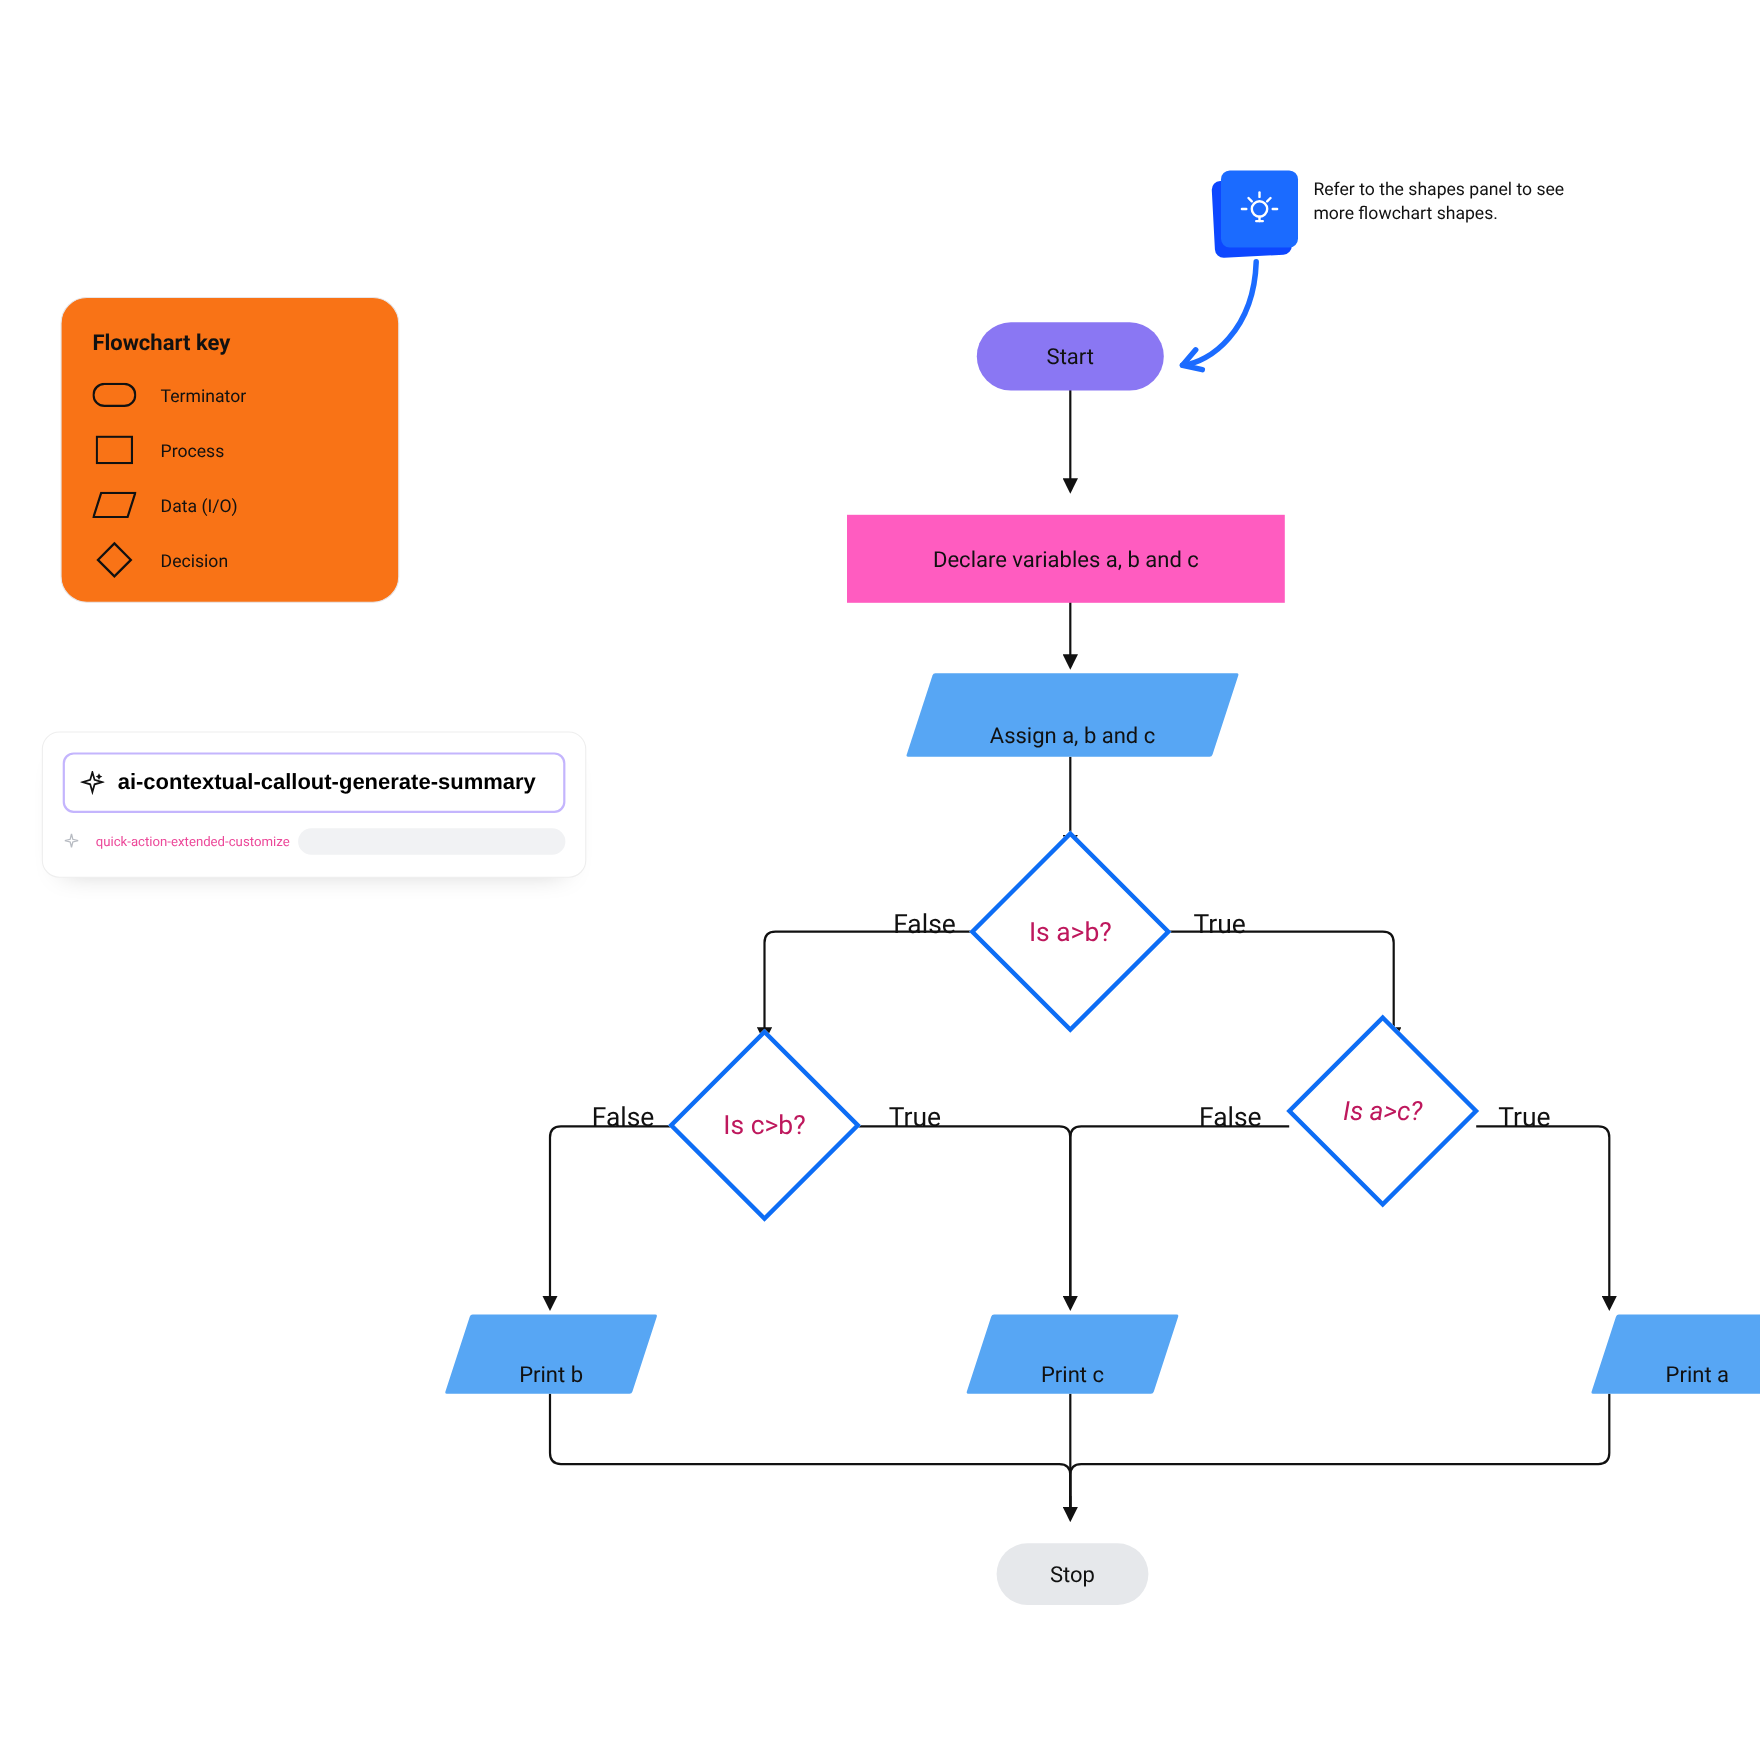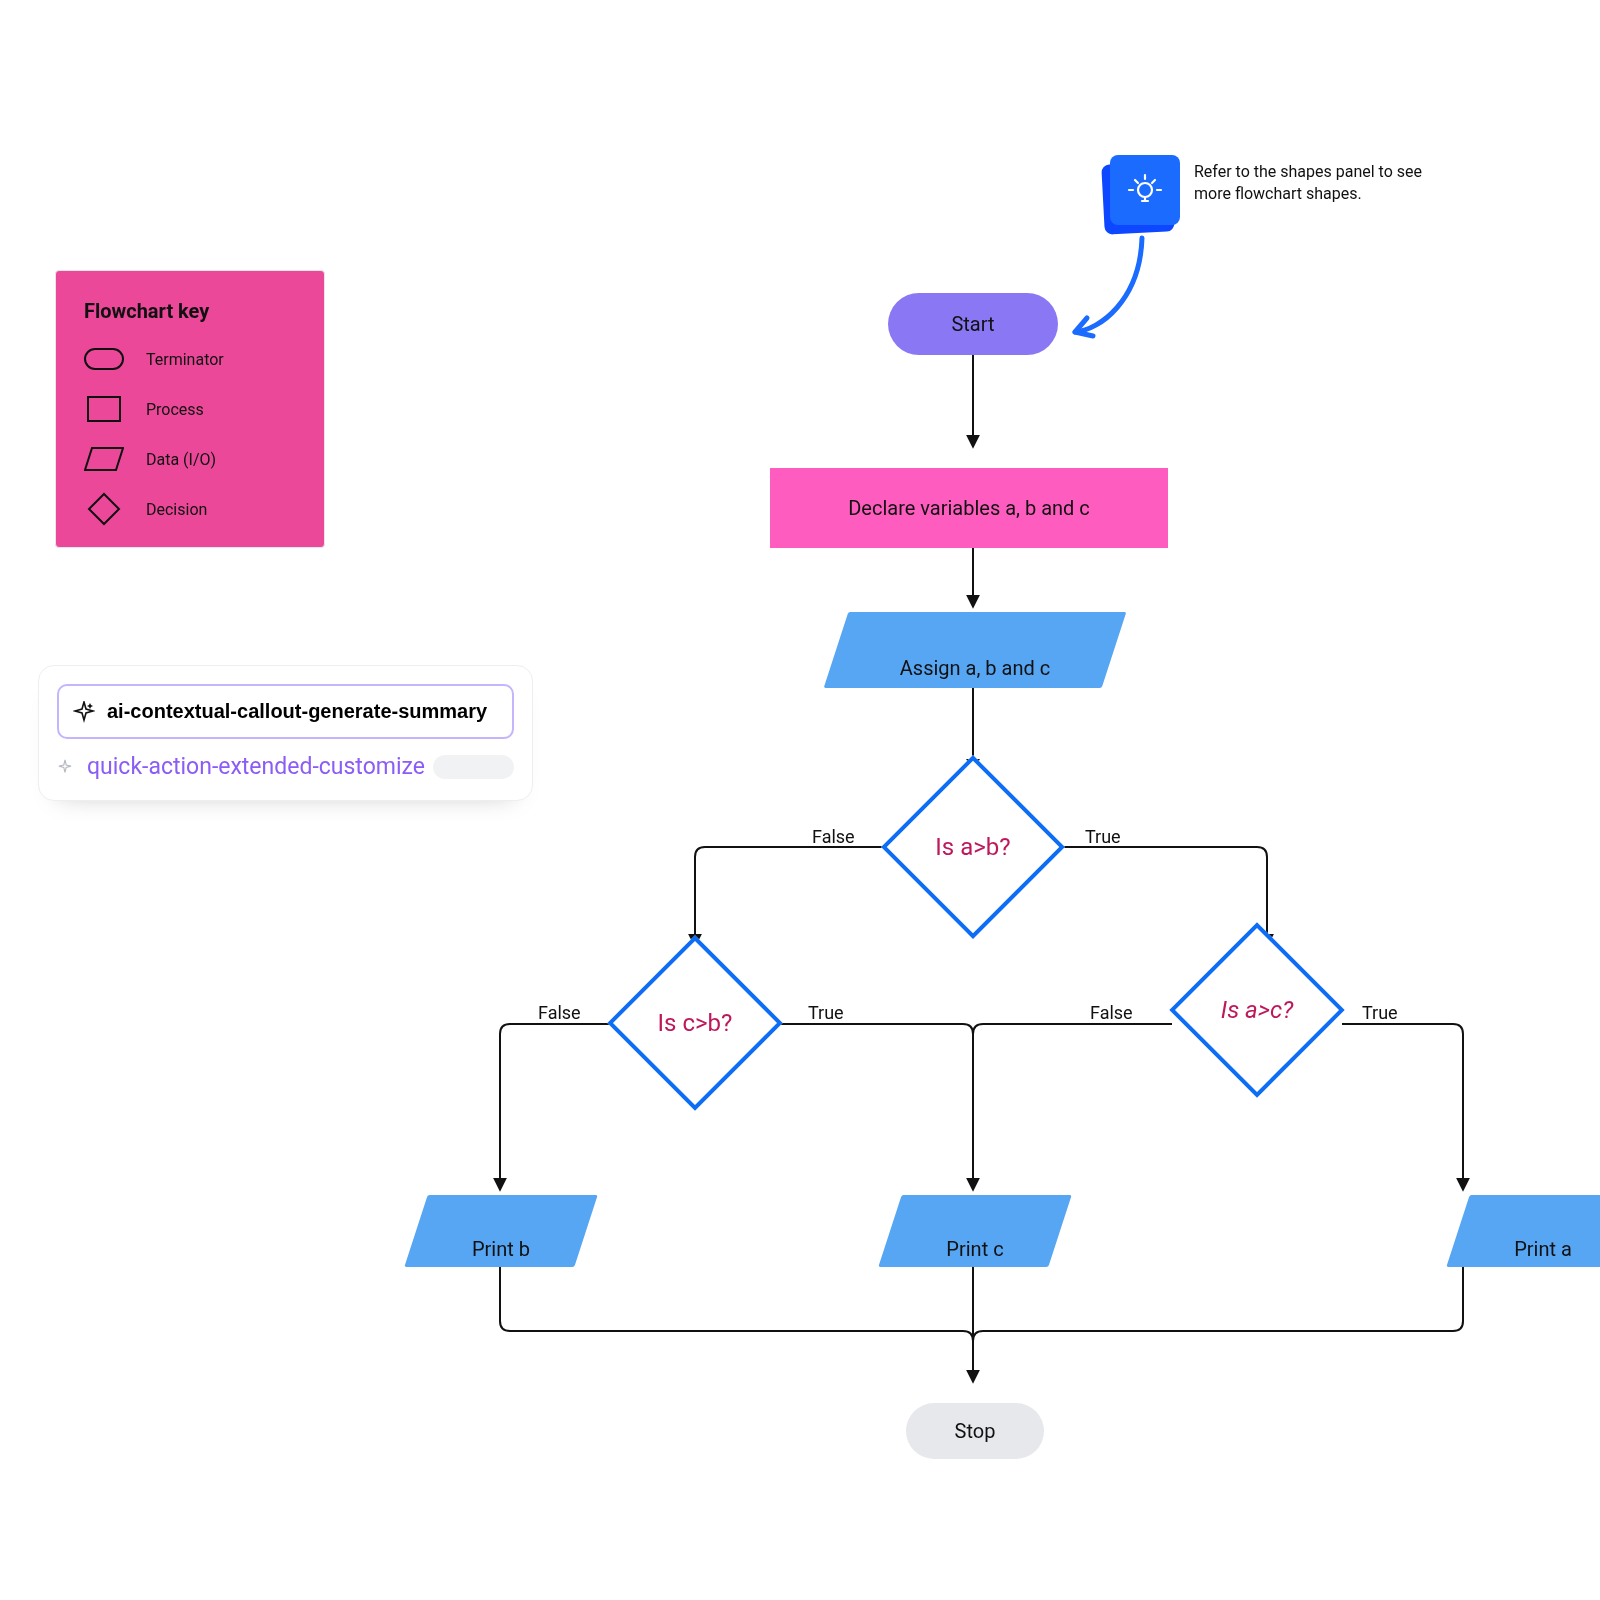--- a/index.html
+++ b/index.html
@@ -1,33 +1,33 @@
 <!DOCTYPE html>
 <html><head>
 <meta charset="utf-8">
 <style>
   html,body{margin:0;padding:0;width:1600px;height:1600px;background:#fff;font-family:-apple-system,BlinkMacSystemFont,"Segoe UI",Roboto,Helvetica,Arial,sans-serif;color:#111;}
   *{box-sizing:border-box;}
   .canvas{position:relative;width:1600px;height:1600px;}
 
   
-  .key-card{position:absolute;left:55px;top:270px;width:270px;border:1px solid #e6e6ea;border-radius:4px;
-      padding:28px 28px 24px 28px;background:#ec4899;}
+  .key-card{position:absolute;left:55px;top:270px;width:308px;border:1px solid #e6e6ea;border-radius:24px;
+      padding:28px 28px 24px 28px;background:#f97316;}
   .key-title{font-size:20px;font-weight:700;}
   .key-row{display:flex;align-items:center;gap:22px;margin-top:22px;font-size:16px;}
   .key-icon{width:40px;height:28px;display:flex;align-items:center;justify-content:center;}
   .key-icon svg{display:block;}
 
   
   .ai-card{position:absolute;left:38px;top:665px;width:495px;border:1px solid #eee;border-radius:16px;
       background:#fff;padding:18px 18px 20px 18px;box-shadow:0 14px 24px -20px rgba(0,0,0,.25);}
   .ai-btn{width:100%;border:2px solid #c4b5fd;border-radius:10px;background:#fff;padding:14px 14px;
       display:flex;align-items:center;gap:12px;font-size:20px;font-weight:600;cursor:pointer;}
   .ai-subrow{display:flex;align-items:center;gap:8px;margin-top:14px;}
-  .ai-sublabel{color:#8b5cf6;font-size:23px;padding-left:6px;}
+  .ai-sublabel{color:#ec4899;font-size:12px;padding-left:6px;}
   .ai-chip{background:#f1f2f4;border-radius:18px;height:24px;flex:1;}
 
   
   .hint{position:absolute;left:1110px;top:155px;display:flex;align-items:flex-start;gap:14px;}
   .hint-sticky{position:relative;width:70px;height:70px;}
   .hint-sticky .back{position:absolute;left:-7px;top:8px;width:70px;height:70px;background:#0d47ff;border-radius:8px;
       transform:rotate(-3deg);}
   .hint-sticky .front{position:absolute;left:0;top:0;width:70px;height:70px;background:#1b6bff;border-radius:8px;
       display:flex;align-items:center;justify-content:center;color:#fff;}
   .hint-text{font-size:16px;line-height:1.35;max-width:260px;padding-top:6px;}
@@ -50,21 +50,21 @@
 
   
   .decision{position:absolute;display:flex;align-items:center;justify-content:center;}
   .decision .diamond{position:absolute;inset:0;background:#fff;border:4px solid #0d6df5;transform:rotate(45deg);}
   .decision span{position:relative;font-size:24px;color:#be185d;}
   .dec-ab{left:908px;top:782px;width:130px;height:130px;}
   .dec-cb{left:633px;top:961px;width:124px;height:124px;}
   .dec-ac{left:1195px;top:948px;width:124px;height:124px;font-style:italic;}
 
   
-  .elabel{position:absolute;font-size:18px;color:#111;}
+  .elabel{position:absolute;font-size:24px;color:#111;}
 
   
   svg.edges{position:absolute;left:0;top:0;width:1600px;height:1600px;pointer-events:none;}
 </style>
 </head>
 <body>
 
 <div class="canvas">
 
   <svg class="edges">

